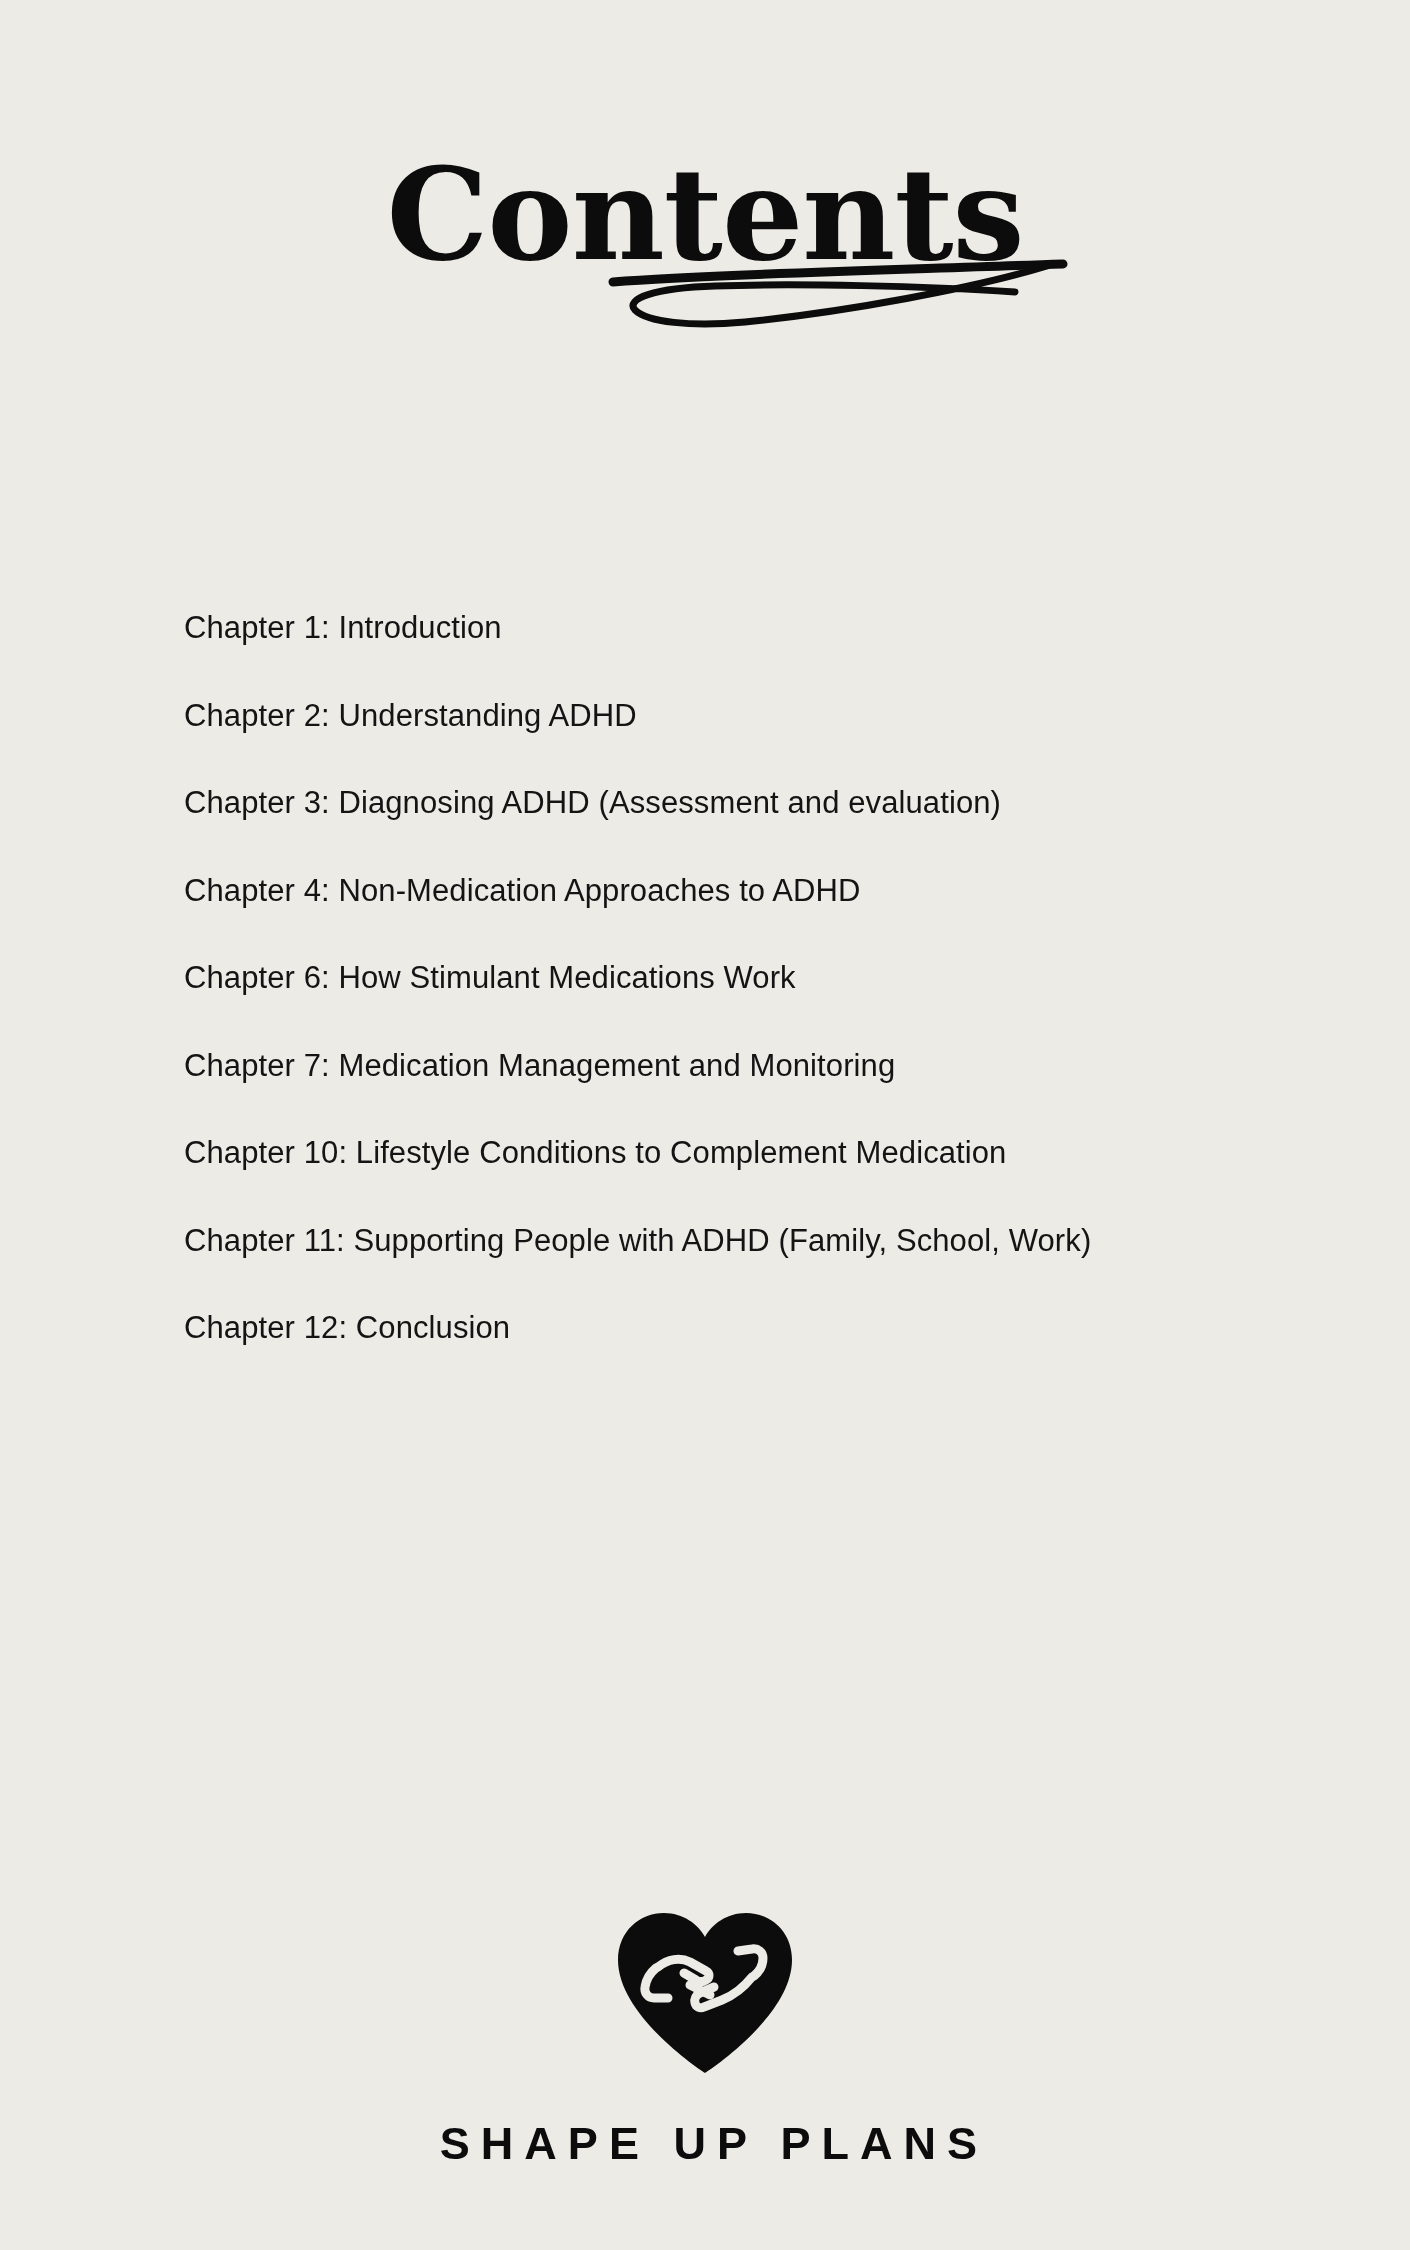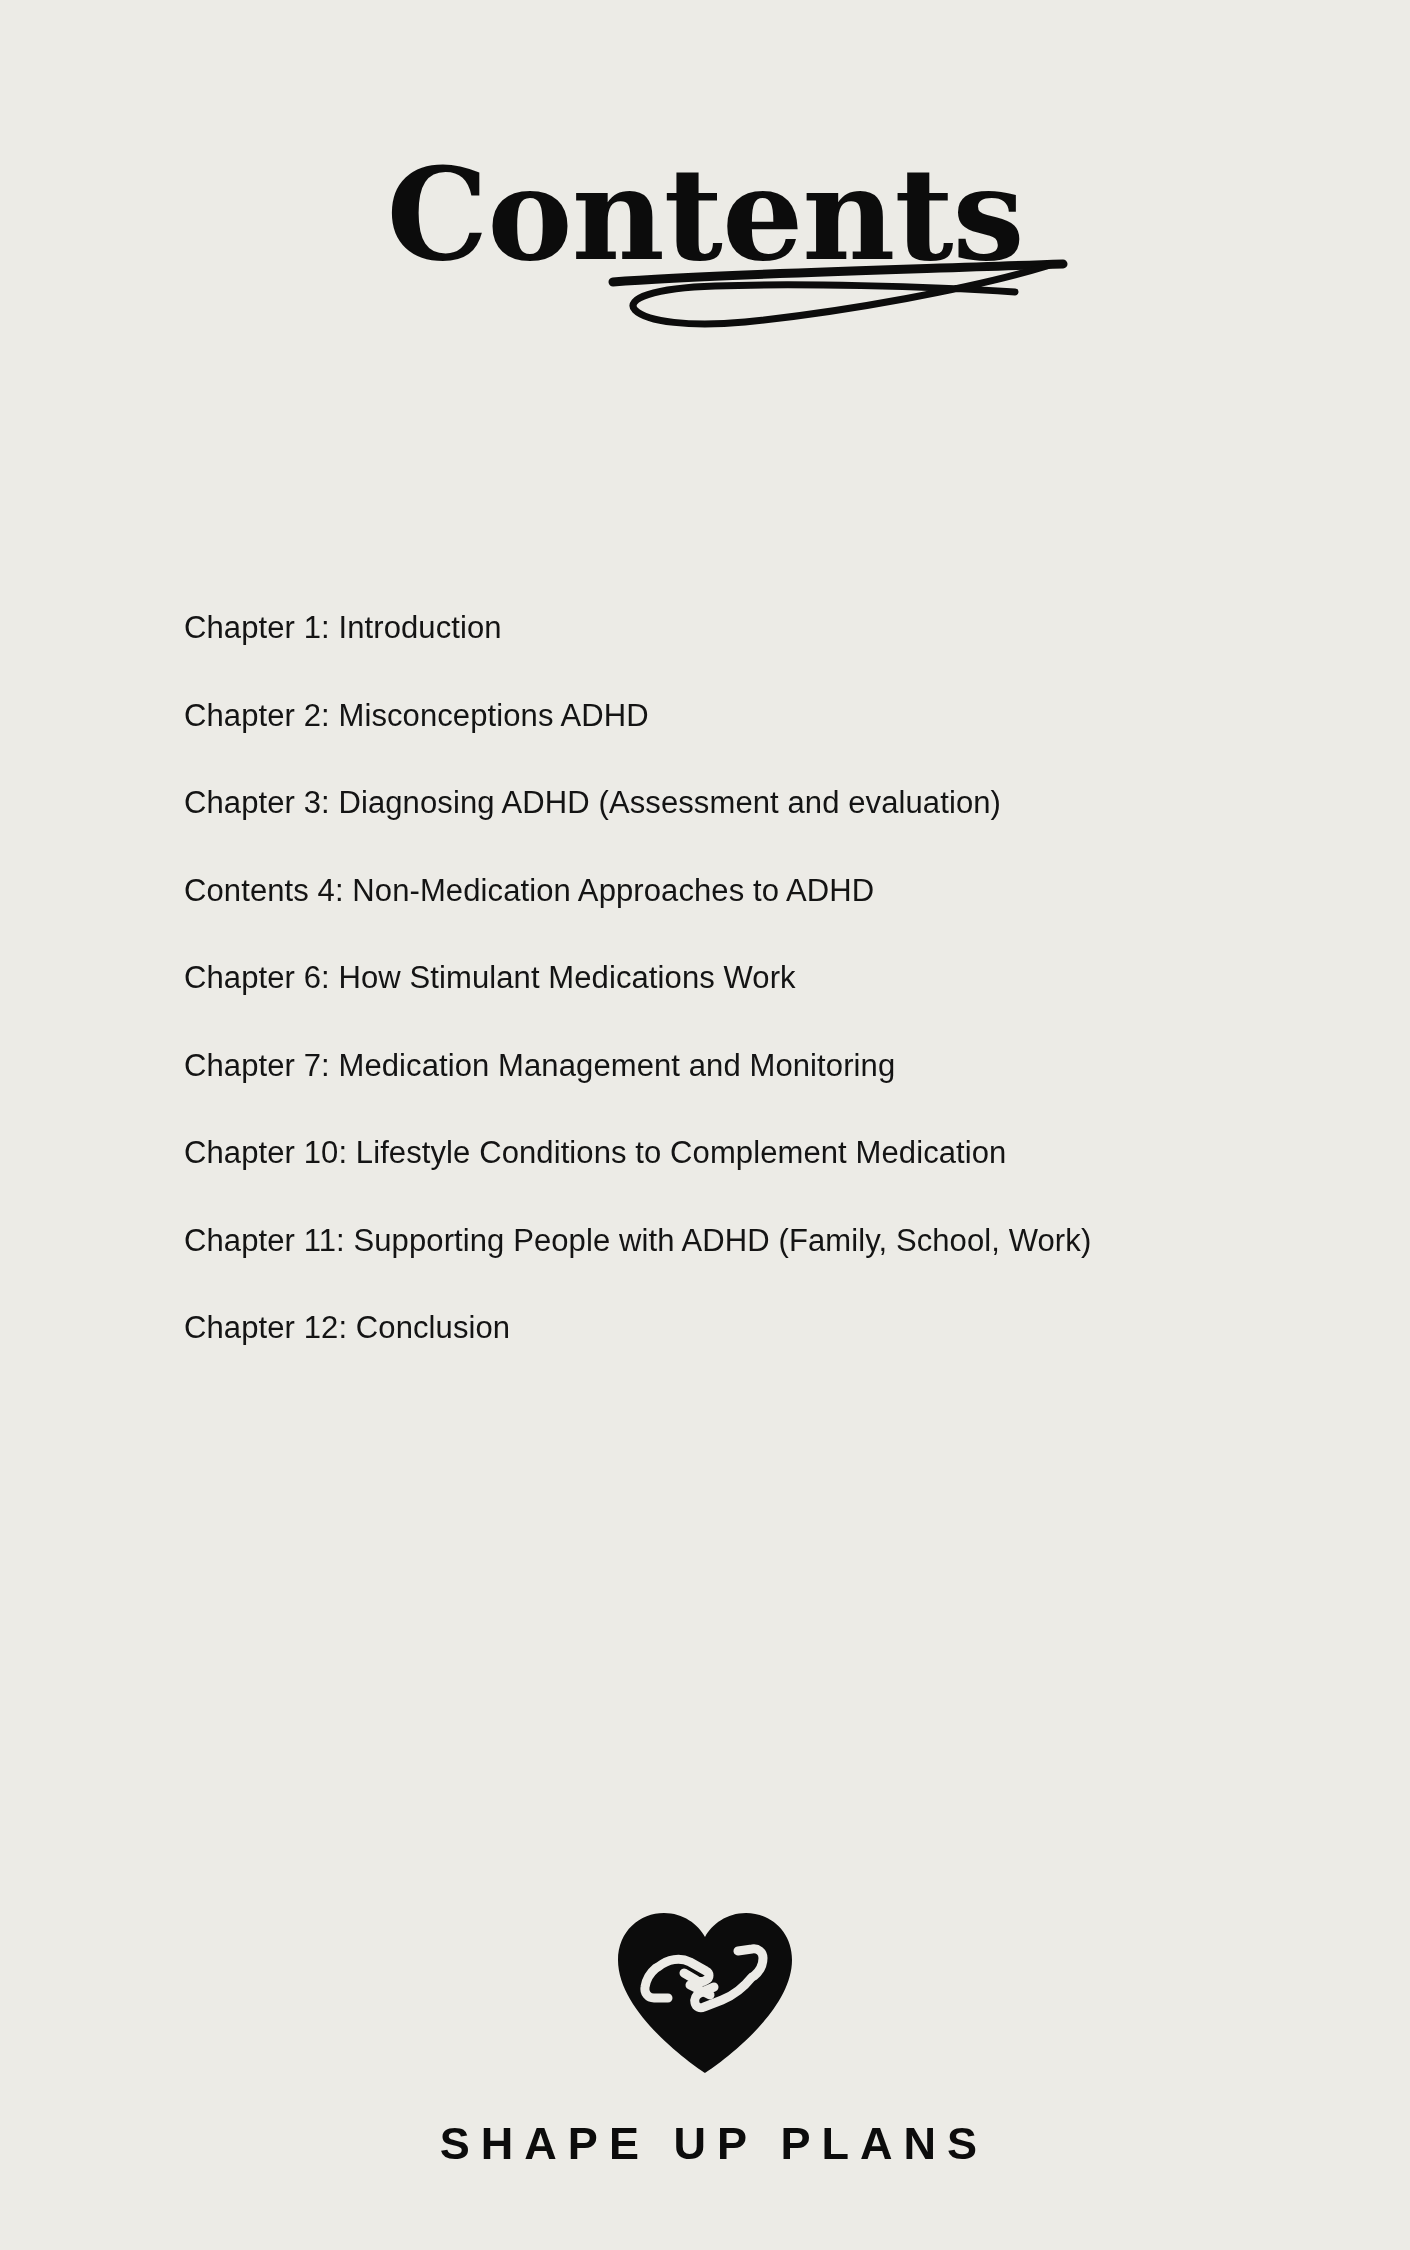--- a/index.html
+++ b/index.html
@@ -106,23 +106,23 @@
       <h1 class="title">Contents</h1>
       <svg class="title-swash" viewBox="0 0 480 120" aria-hidden="true">
         <path d="M18 52 C120 44, 300 40, 468 34" fill="none" stroke="#0c0c0c" stroke-width="9" stroke-linecap="round"></path>
         <path d="M452 36 C380 58, 250 82, 150 92 C95 97, 52 92, 40 80 C30 69, 58 58, 120 56 C200 53, 330 56, 420 62" fill="none" stroke="#0c0c0c" stroke-width="7" stroke-linecap="round"></path>
       </svg>
     </div>
   </div>
 
   <div class="toc">
     <div class="toc-item">Chapter 1: Introduction</div>
-    <div class="toc-item">Chapter 2: Misconceptions ADHD</div>
+    <div class="toc-item">Chapter 2: Understanding ADHD</div>
     <div class="toc-item">Chapter 3: Diagnosing ADHD (Assessment and evaluation)</div>
-    <div class="toc-item">Contents 4: Non-Medication Approaches to ADHD</div>
+    <div class="toc-item">Chapter 4: Non-Medication Approaches to ADHD</div>
     <div class="toc-item">Chapter 6: How Stimulant Medications Work</div>
     <div class="toc-item">Chapter 7: Medication Management and Monitoring</div>
     <div class="toc-item">Chapter 10: Lifestyle Conditions to Complement Medication</div>
     <div class="toc-item">Chapter 11: Supporting People with ADHD (Family, School, Work)</div>
     <div class="toc-item">Chapter 12: Conclusion</div>
   </div>
 
   <div class="footer">
     <svg class="logo-mark" viewBox="0 0 190 175" aria-hidden="true">
       <path d="M95 168 C95 168, 8 112, 8 55 C8 26, 30 8, 54 8 C73 8, 88 19, 95 32 C102 19, 117 8, 136 8 C160 8, 182 26, 182 55 C182 112, 95 168, 95 168 Z" fill="#0c0c0c"></path>

